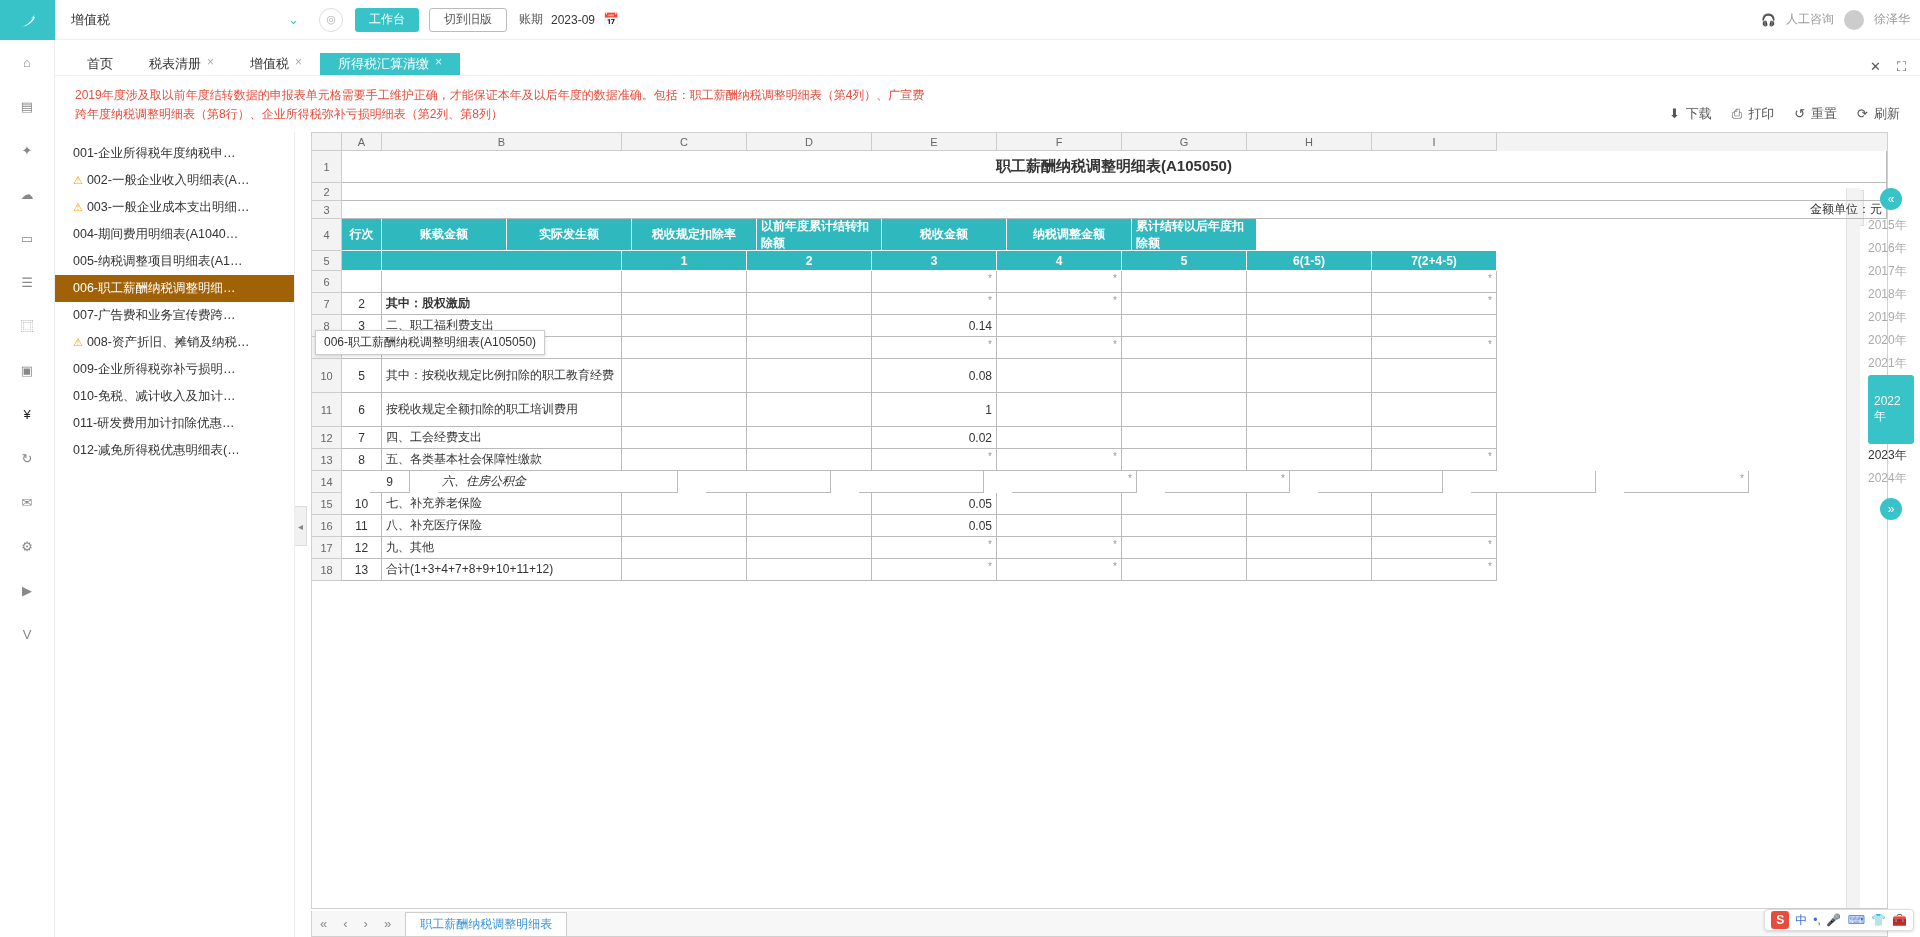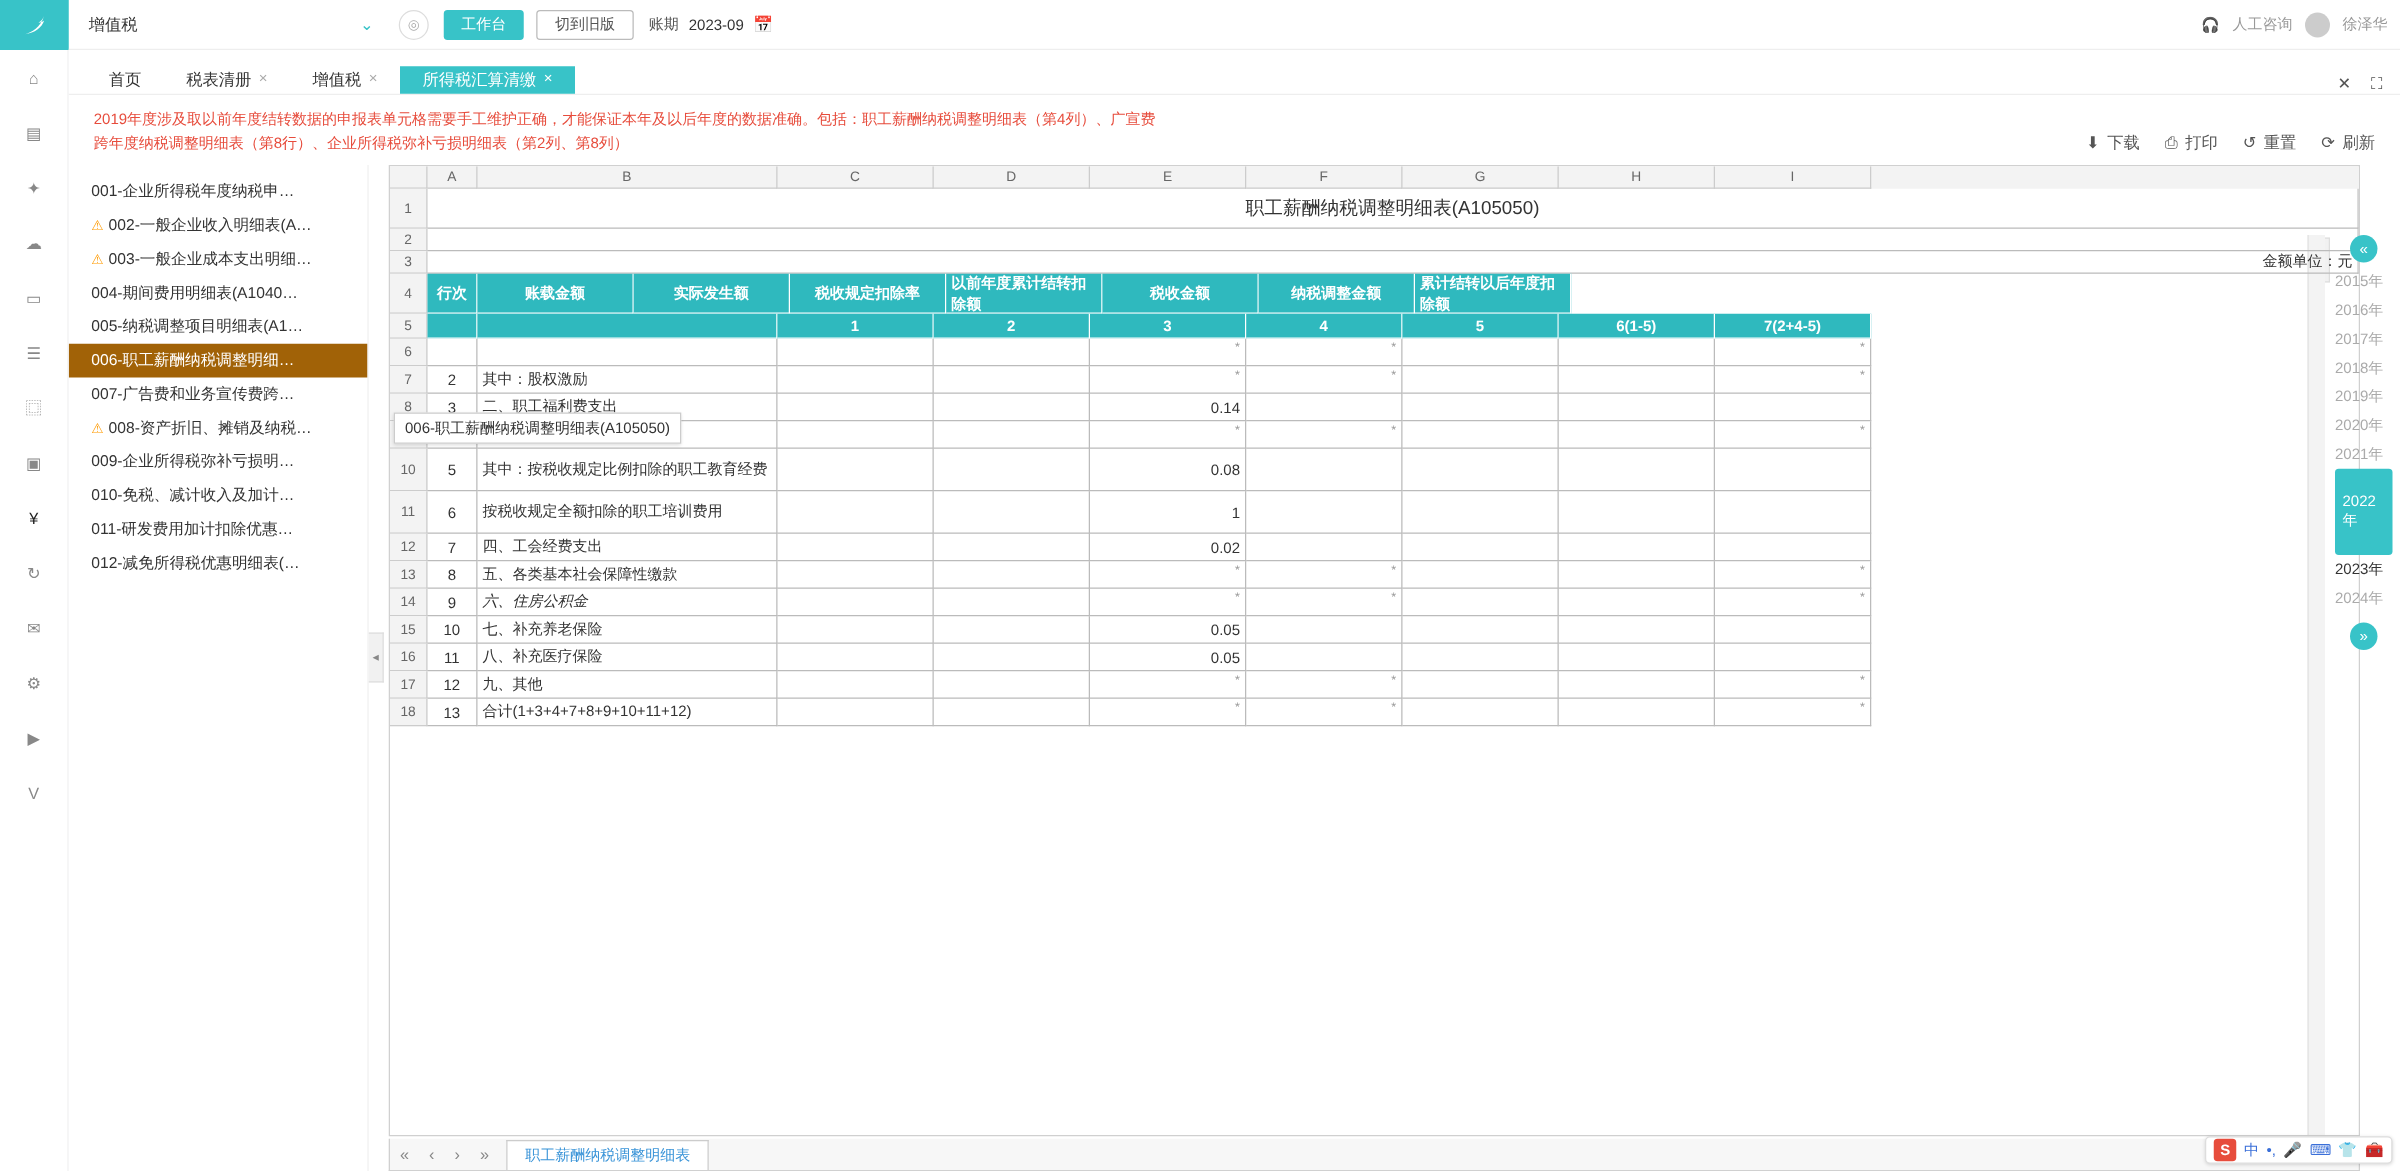--- a/index.html
+++ b/index.html
@@ -62,21 +62,21 @@
 .corner { width:30px; border-right:1px solid #ccc; border-bottom:1px solid #ccc;}
 .ch { border-right:1px solid #ccc; border-bottom:1px solid #ccc; text-align:center; font-size:11px; color:#666; line-height:18px;}
 .ch-A{width:40px}.ch-B{width:240px}.ch-C{width:125px}.ch-D{width:125px}.ch-E{width:125px}.ch-F{width:125px}.ch-G{width:125px}.ch-H{width:125px}.ch-I{width:125px}
 .srow{display:flex;}
 .rh{width:30px;background:#f3f3f3;border-right:1px solid #ccc;border-bottom:1px solid #ccc;text-align:center;font-size:11px;color:#666;display:flex;align-items:center;justify-content:center;}
 .cell{border-right:1px solid #bbb;border-bottom:1px solid #bbb;font-size:12px;padding:2px 4px;display:flex;align-items:center;}
 .cA{width:40px;justify-content:center;}
 .cB{width:240px;}
 .cC,.cD,.cE,.cF,.cG,.cH,.cI{width:125px;justify-content:flex-end;}
 .title-row{height:32px;}
-.title-cell{flex:1;border-right:1px solid #bbb;border-bottom:1px solid #bbb;display:flex;align-items:center;justify-content:center;font-size:15px;font-weight:400;}
+.title-cell{flex:1;border-right:1px solid #bbb;border-bottom:1px solid #bbb;display:flex;align-items:center;justify-content:center;font-size:15px;font-weight:700;}
 .blank-row{height:18px;}
 .unit-row{height:18px;}
 .hdr{background:#2fb9be;color:#fff;justify-content:center;font-weight:600;border-color:#fff;}
 .mini-star{color:#999;font-size:10px;align-self:flex-start;}
 
 .sheet-tabbar{position:absolute;left:16px;right:32px;bottom:0;height:26px;border:1px solid #d0d0d0;border-top:none;display:flex;align-items:center;background:#f7f7f7;}
 .sheet-tabbar .nav{padding:0 8px;color:#888;cursor:pointer;}
 .sheet-tabbar .stab{background:#fff;border:1px solid #ccc;border-bottom:none;padding:3px 14px;font-size:12px;color:#3a94d8;margin-left:6px;cursor:pointer;}
 .sheet-tabbar .scroll-stub{width:24px;height:10px;background:#ddd;border:1px solid #ccc;margin-right:10px}
 
@@ -313,21 +313,21 @@
                 </div>
                 <div class="cell cG"></div>
                 <div class="cell cH"></div>
                 <div class="cell cI" style="justify-content: flex-end;">
                   <span class="mini-star">*</span>
                 </div>
               </div>
               <div class="srow" style="height: 22px;">
                 <div class="rh">7</div>
                 <div class="cell cA">2</div>
-                <div class="cell cB" style="justify-content: flex-start;">其中：股权激励</div>
+                <div class="cell cB" style="justify-content: flex-start; font-weight: bold;">其中：股权激励</div>
                 <div class="cell cC"></div>
                 <div class="cell cD"></div>
                 <div class="cell cE" style="justify-content: flex-end;">
                   <span class="mini-star">*</span>
                 </div>
                 <div class="cell cF" style="justify-content: flex-end;">
                   <span class="mini-star">*</span>
                 </div>
                 <div class="cell cG"></div>
                 <div class="cell cH"></div>
@@ -412,21 +412,21 @@
                 </div>
                 <div class="cell cF" style="justify-content: flex-end;">
                   <span class="mini-star">*</span>
                 </div>
                 <div class="cell cG"></div>
                 <div class="cell cH"></div>
                 <div class="cell cI" style="justify-content: flex-end;">
                   <span class="mini-star">*</span>
                 </div>
               </div>
-              <div class="srow" style="height: 22px;">
+              <div class="srow" style="height: 22px; gap: 28px;">
                 <div class="rh">14</div>
                 <div class="cell cA">9</div>
                 <div class="cell cB" style="justify-content: flex-start; font-style: italic;">六、住房公积金</div>
                 <div class="cell cC"></div>
                 <div class="cell cD"></div>
                 <div class="cell cE" style="justify-content: flex-end;">
                   <span class="mini-star">*</span>
                 </div>
                 <div class="cell cF" style="justify-content: flex-end;">
                   <span class="mini-star">*</span>

